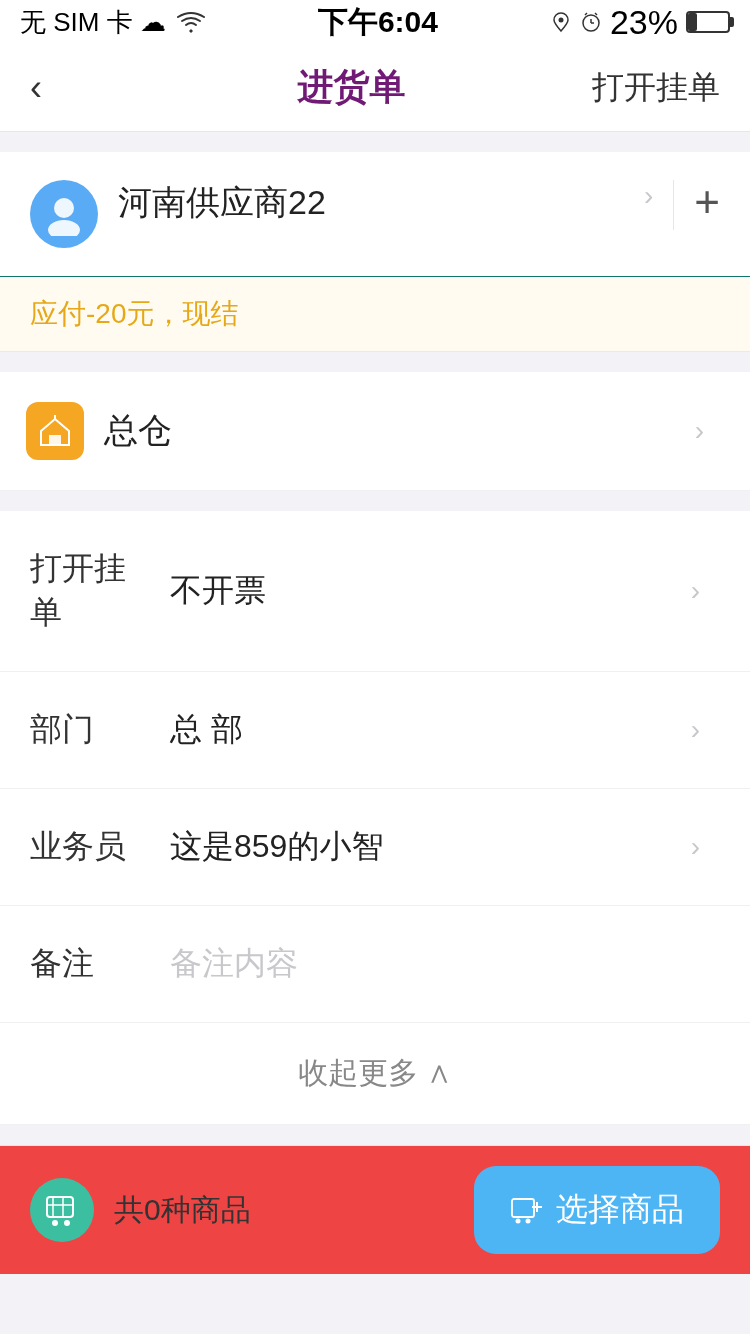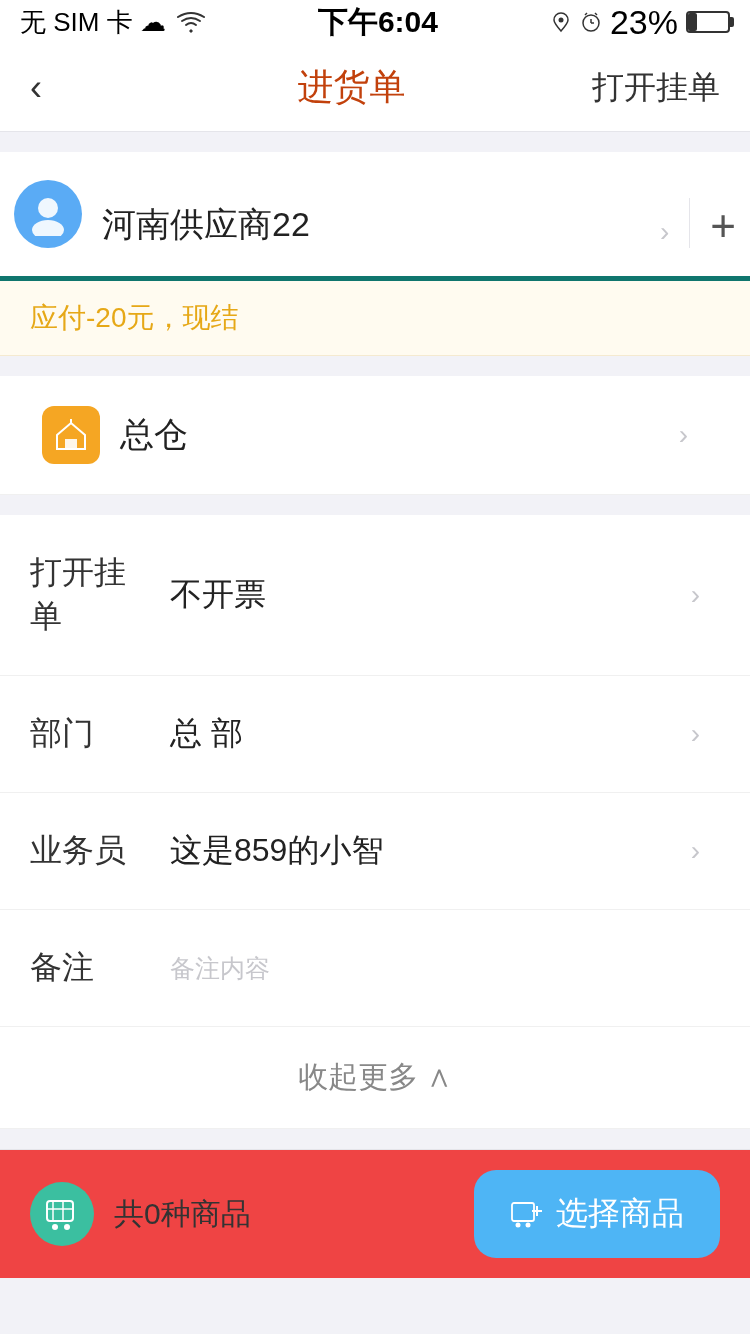--- a/index.html
+++ b/index.html
@@ -80,22 +80,22 @@
       border-bottom: 1px solid #e5e5ea;
     }
     .nav-back {
       font-size: 36px;
       color: #333;
       cursor: pointer;
       width: 60px;
     }
     .nav-title {
       font-size: 36px;
-      font-weight: 400;
-      color: #c2410c;
+      font-weight: 700;
+      color: #701a75;
       margin-left: 21px;
     }
     .nav-action {
       font-size: 32px;
       color: #333;
       font-weight: 500;
     }
 
     
     .section-gap {
@@ -104,24 +104,24 @@
     }
 
     
     .card {
       background: #fff;
     }
 
     
     .supplier-row {
       display: flex;
-      align-items: flex-end;
-      padding: 28px 14px;
-      background: #fff;
-      border-bottom: 5px solid #0f766e;
+      align-items: flex-start;
+      padding: 28px 30px;
+      background: #fff;
+      border-bottom: 1px solid #0f766e;
     }
     .supplier-avatar {
       width: 68px;
       height: 68px;
       border-radius: 50%;
       background: #5aabf5;
       display: flex;
       align-items: center;
       justify-content: center;
       margin-right: 20px;
@@ -158,21 +158,21 @@
       padding: 18px 30px;
       font-size: 28px;
       color: #e6a817;
       border-bottom: 1px solid #f5ead0;
     }
 
     
     .list-row {
       display: flex;
       align-items: center;
-      padding: 30px 42px;
+      padding: 30px 26px;
       background: #fff;
       border-bottom: 1px solid #f0f0f0;
     }
     .warehouse-icon {
       width: 58px;
       height: 58px;
       border-radius: 12px;
       background: #f5a623;
       display: flex;
       align-items: center;
@@ -203,21 +203,21 @@
       flex-shrink: 0;
     }
     .form-value {
       flex: 1;
       font-size: 32px;
       color: #222;
       margin-left: 20px;
     }
     .form-placeholder {
       flex: 1;
-      font-size: 25px;
+      font-size: 32px;
       color: #c7c7cc;
       margin-left: 20px;
     }
 
     
     .collapse-row {
       background: #fff;
       display: flex;
       align-items: center;
       justify-content: center;

